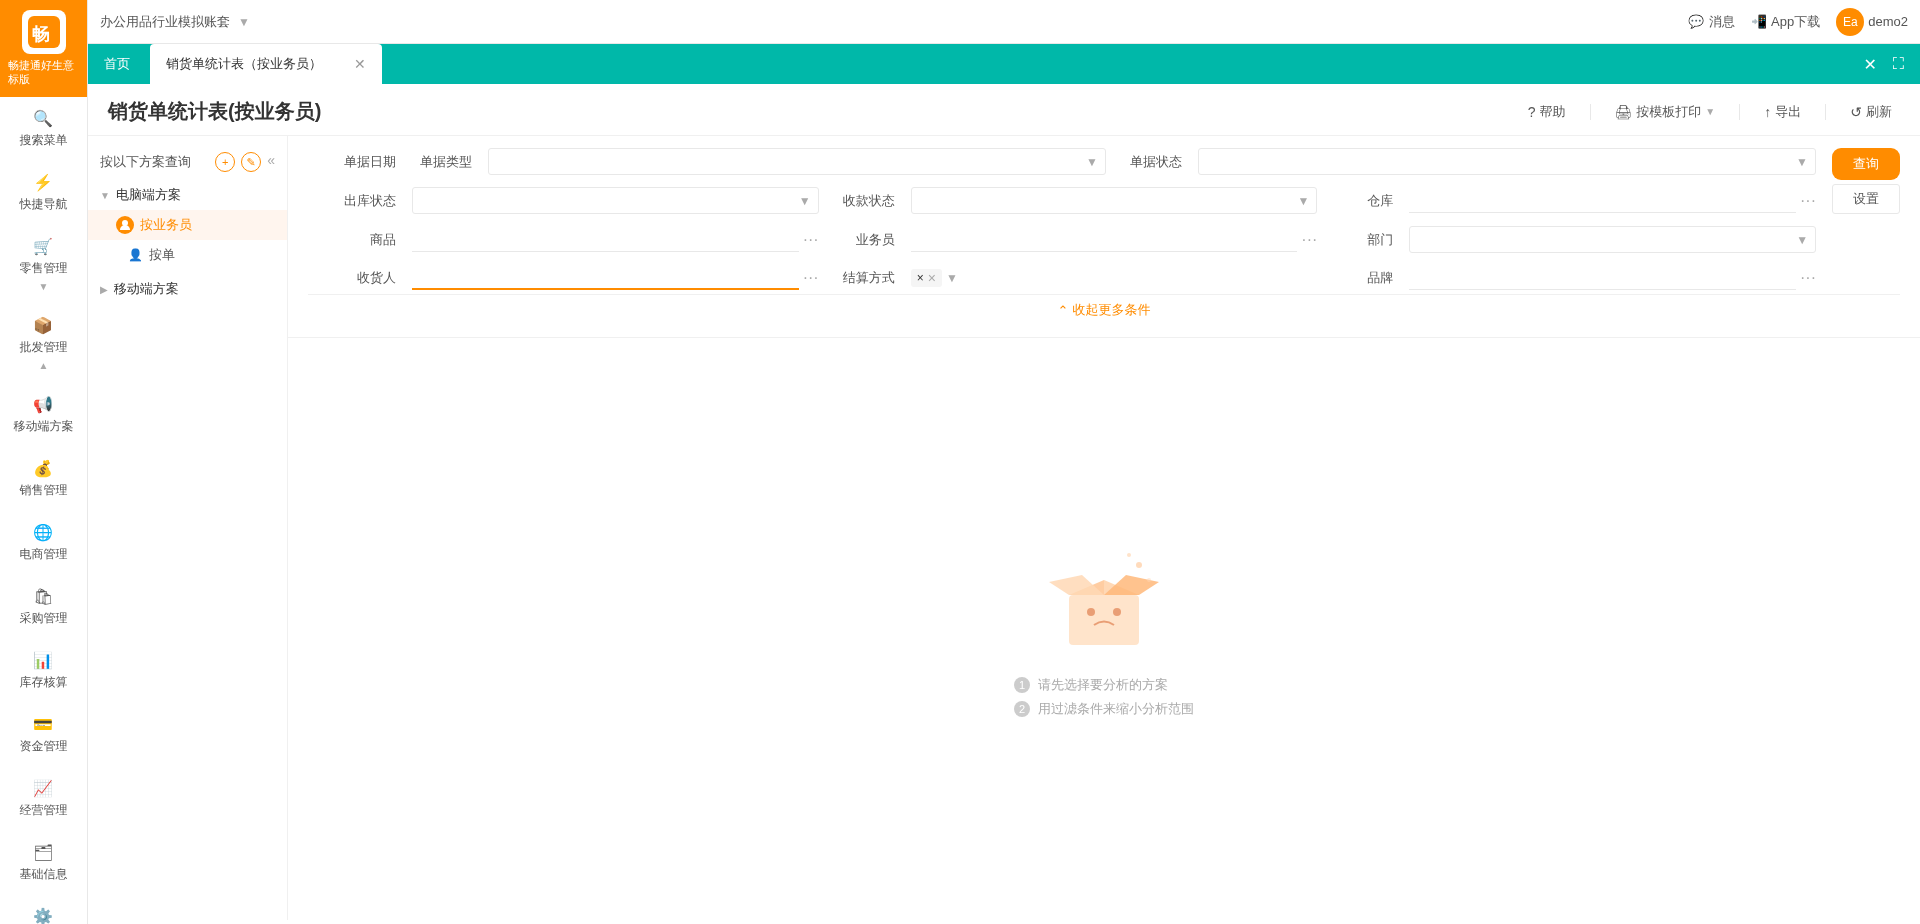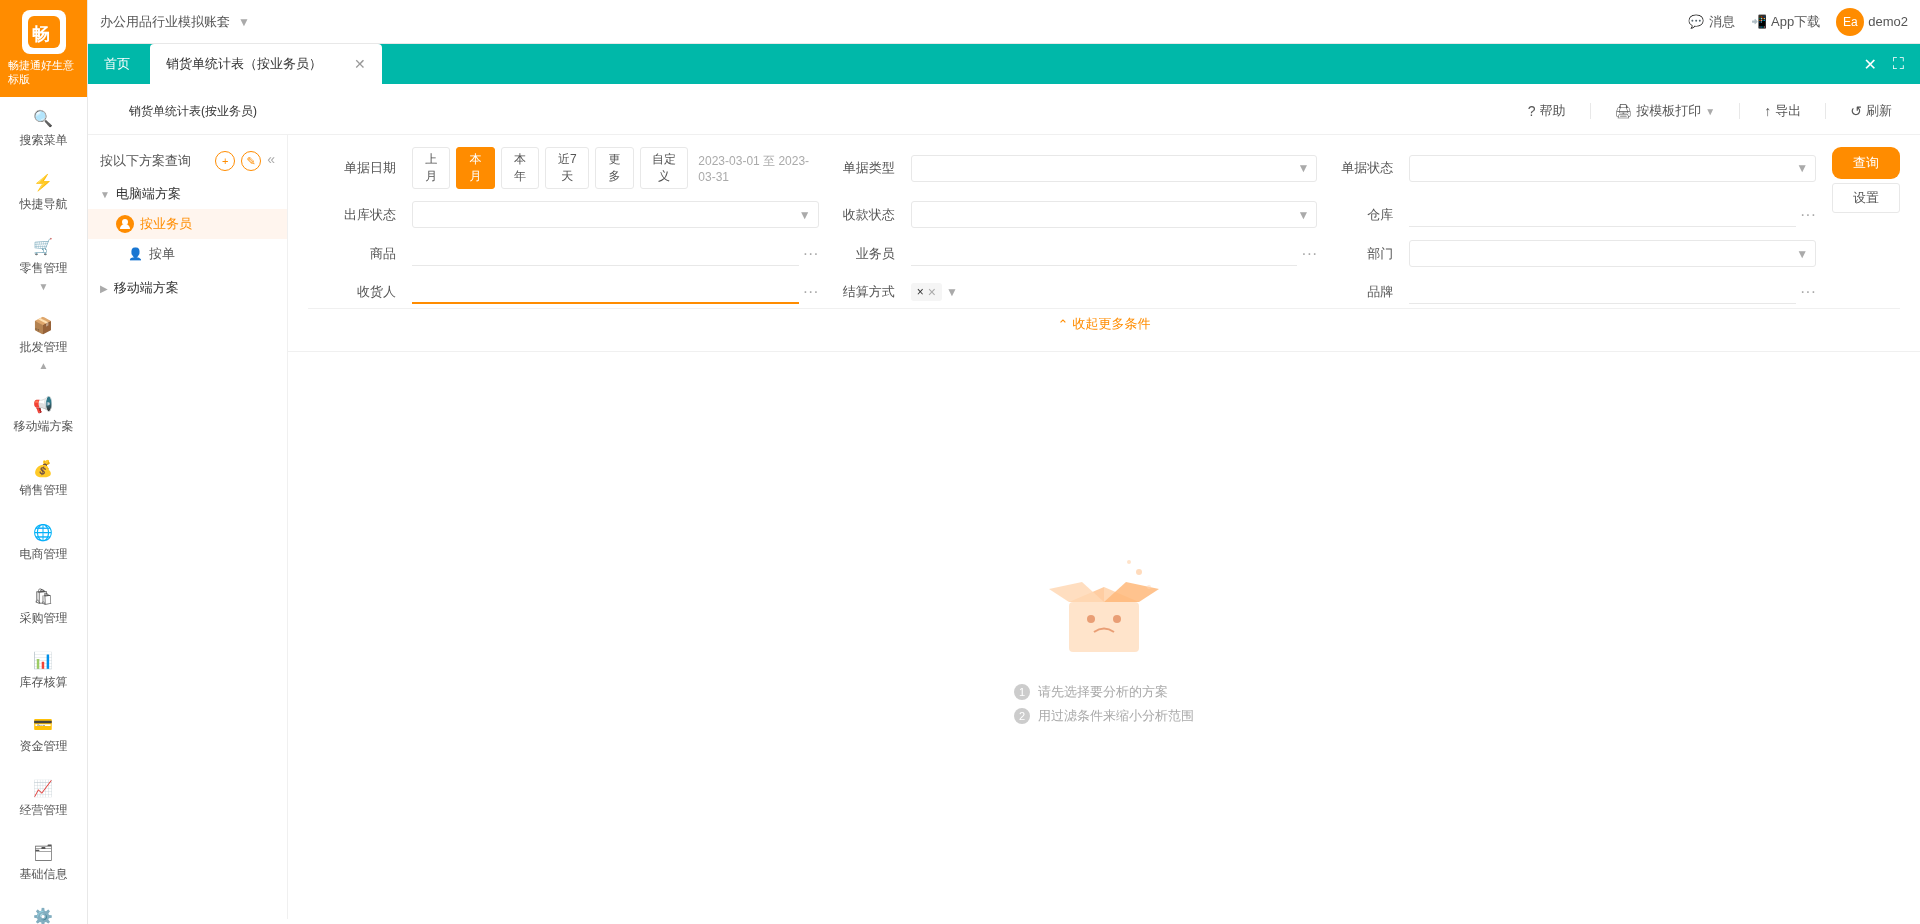--- a/index.html
+++ b/index.html
@@ -35,21 +35,21 @@
     .tab-close { color: #999; font-size: 14px; cursor: pointer; }
     .tab-bar-right { margin-left: auto; display: flex; align-items: center; padding-right: 12px; gap: 8px; }
     .tab-bar-right button { background: transparent; border: none; color: #fff; font-size: 16px; cursor: pointer; padding: 4px; }
 
     
     .page-content { flex: 1; overflow-y: auto; background: #f0f2f5; padding: 0; }
     .page-inner { background: #fff; margin: 0; height: 100%; }
 
     
     .page-title-bar { display: flex; align-items: center; justify-content: space-between; padding: 14px 20px 10px 20px; border-bottom: 1px solid #f0f0f0; }
-    .page-title { font-size: 12px; font-weight: 400; color: #333; margin-left: 21px; }
+    .page-title { font-size: 20px; font-weight: 700; color: #333; }
     .page-actions { display: flex; align-items: center; gap: 12px; }
     .page-action-btn { display: flex; align-items: center; gap: 4px; font-size: 13px; color: #555; cursor: pointer; padding: 4px 8px; border-radius: 4px; }
     .page-action-btn .icon { font-size: 14px; }
     .divider-v { width: 1px; height: 16px; background: #e8e8e8; margin: 0 4px; }
 
     
     .content-area { display: flex; height: calc(100% - 56px); }
 
     
     .left-panel { width: 200px; border-right: 1px solid #f0f0f0; padding: 12px 0; background: #fff; overflow-y: auto; }
@@ -290,29 +290,20 @@
         </div>
 
         <div class="right-panel">
 
           <div class="filter-area">
             <div class="filter-area-top">
               <div class="filter-main">
 
                 <div class="filter-row">
                   <span class="filter-label">单据日期</span>
-                  <div class="date-filter">
-                    <button class="date-btn">上月</button>
-                    <button class="date-btn active">本月</button>
-                    <button class="date-btn">本年</button>
-                    <button class="date-btn">近7天</button>
-                    <button class="date-btn">更多</button>
-                    <button class="date-btn">自定义</button>
-                    <span class="date-range">2023-03-01 至 2023-03-31</span>
-                  </div>
 
                   <span class="filter-label" style="white-space:nowrap;">单据类型</span>
                   <div class="filter-select-wrap" style="min-width:200px;">
                     <select>
                       <option value=""></option>
                     </select>
                     <span class="arrow">▼</span>
                   </div>
 
                   <span class="filter-label" style="white-space:nowrap;">单据状态</span>

